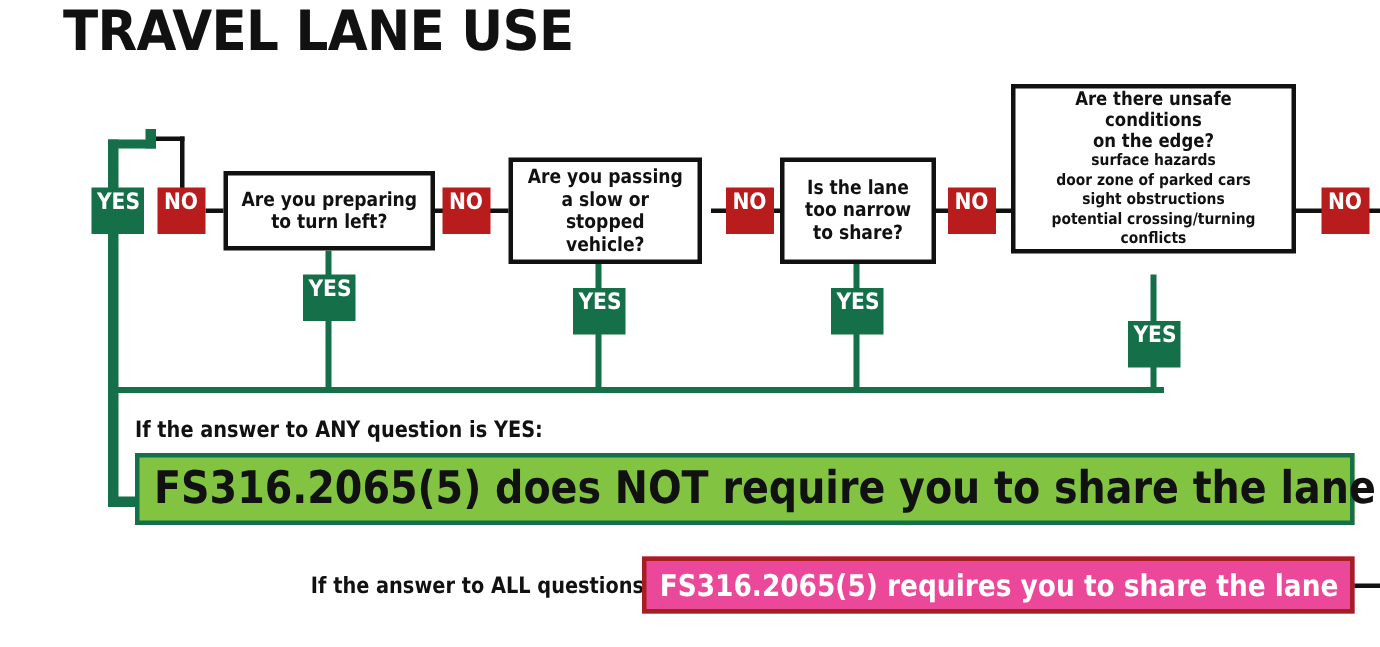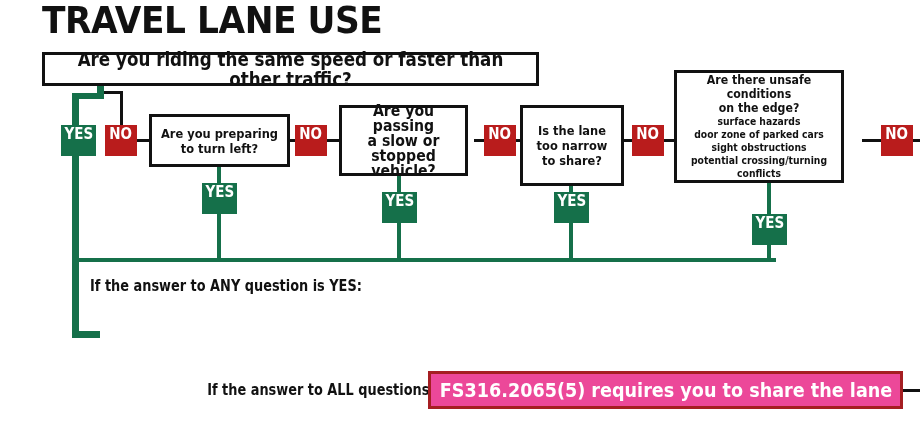--- a/index.html
+++ b/index.html
@@ -28,27 +28,27 @@
     z-index:6;
   }
   .qbox .inner{transform:scaleX(0.88); transform-origin:center center; width:100%;}
 
   #q0{left:14px; top:52px; width:497px; height:34px; font-size:19px;}
   #q0 .inner{line-height:20px;}
 
   #q1{left:121px; top:114px; width:141px; height:53px; font-size:13px;justify-content:flex-end;}
   #q1 .inner{line-height:15px;}
 
-  #q2{left:311px; top:105px; width:129px; height:71px; font-size:16px;justify-content:flex-end;}
+  #q2{left:311px; top:105px; width:129px; height:71px; font-size:13px;justify-content:flex-end;}
   #q2 .inner{line-height:15px;}
 
-  #q3{left:492px; top:105px; width:104px; height:81px; font-size:13px;}
+  #q3{left:492px; top:105px; width:104px; height:71px; font-size:13px;}
   #q3 .inner{line-height:15px;}
 
-  #q4{left:646px; top:70px; width:170px; height:113px; font-size:11px;}
+  #q4{left:646px; top:56px; width:190px; height:113px; font-size:11px;}
   #q4 .inner{line-height:13px;}
   #q4 .hd{font-size:12.5px; line-height:14px; display:block;}
   #q4 .sub{font-size:10.5px; line-height:13px; display:block;}
 
   
   .badge{
     color:#ffffff; font-family:"DejaVu Sans",sans-serif; font-weight:bold;
     display:flex; justify-content:center;
     font-size:15px; z-index:8;
   }
@@ -143,23 +143,20 @@
   <div class="abs ln" style="left:902px; top:139px; width:3px; height:253px;"></div>
   <div class="abs ln" style="left:872px; top:389px; width:33px; height:3px;"></div>
 
   <div class="abs gl" style="left:44px; top:258px; width:704px; height:4px;"></div>
 
   <div class="abs gl" style="left:189px; top:167px; width:4px; height:93px;"></div>
   <div class="abs gl" style="left:369px; top:176px; width:4px; height:84px;"></div>
   <div class="abs gl" style="left:541px; top:176px; width:4px; height:84px;"></div>
   <div class="abs gl" style="left:739px; top:183px; width:4px; height:77px;"></div>
 
-  <div class="abs qbox" id="q0">
-    <div class="inner">Are you riding the same speed or faster than other traffic?</div>
-  </div>
 
   <div class="abs qbox" id="q1">
     <div class="inner">
       <div>Are you preparing</div>
       <div>to turn left?</div>
     </div>
   </div>
 
   <div class="abs qbox" id="q2">
     <div class="inner">
@@ -215,20 +212,23 @@
   </div>
   <div class="abs badge no" id="no3">
     <span>NO</span>
   </div>
   <div class="abs badge no" id="no4">
     <span>NO</span>
   </div>
 
   <div class="abs" id="anyLabel">If the answer to ANY question is YES:</div>
 
+  <div class="abs" id="greenBanner">
+    <div class="txt">FS316.2065(5) does NOT require you to share the lane</div>
+  </div>
 
   <div class="abs" id="allLabel">If the answer to ALL questions is NO:</div>
 
   <div class="abs" id="redBanner">
     <div class="txt">FS316.2065(5) requires you to share the lane</div>
   </div>
 
 </div>
 
 </body></html>

